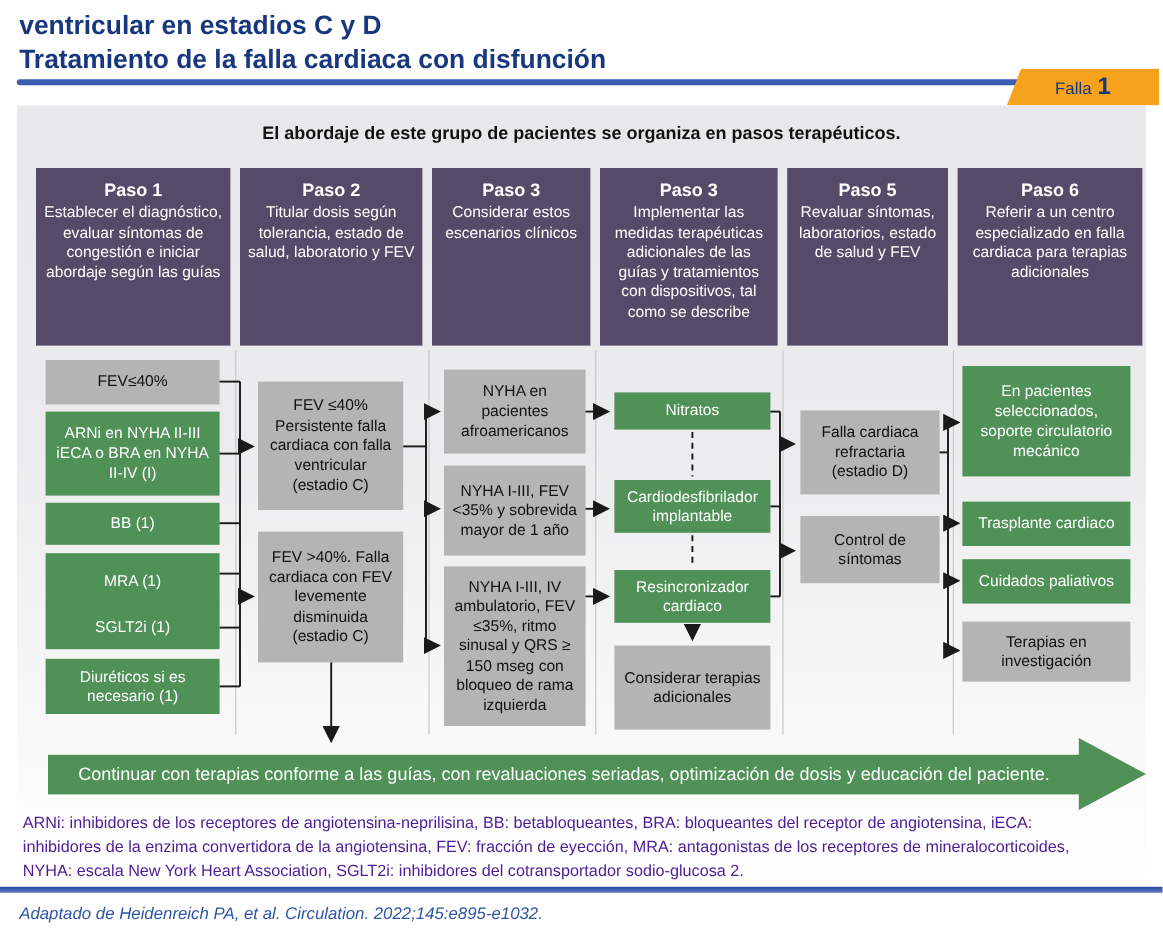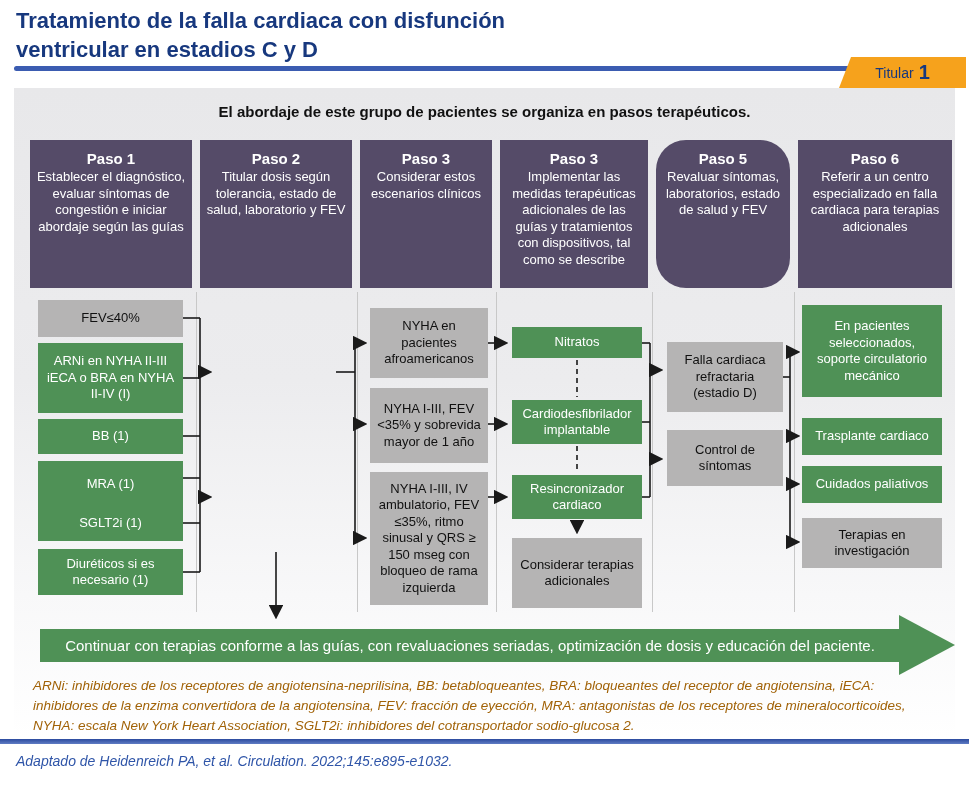--- a/index.html
+++ b/index.html
@@ -28,37 +28,37 @@
   .box{display:flex;align-items:center;justify-content:center;text-align:center;
        font-size:13px;line-height:16.5px;padding:2px 6px;}
   .box.green{background:var(--green);color:#fff;}
   .box.gray{background:var(--gray_box);color:#111;}
   #connectors{left:0;top:0;width:969px;height:787px;pointer-events:none;z-index:2;}
   #banner-rect{left:40px;top:629px;width:860px;height:33px;background:var(--green);
                display:flex;align-items:center;justify-content:center;color:#fff;
                font-size:15px;white-space:nowrap;z-index:1;}
   #banner-arrow{left:899px;top:615px;width:0;height:0;border-top:30px solid transparent;
                 border-bottom:30px solid transparent;border-left:56px solid var(--green);}
-  #footnote{left:33px;top:676px;width:880px;font-size:13.5px;font-style:italic;color:#a16207;line-height:20px;}
+  #footnote{left:19px;top:676px;width:880px;font-size:13.5px;color:#4c1d95;line-height:20px;}
   #bottom-rule{left:0;top:739px;width:969px;height:5px;
                background:linear-gradient(180deg,#2b4a9e,#5f7cc4);}
   #credit{left:16px;top:753px;width:700px;font-size:14px;font-style:italic;color:var(--credit_blue);}
 </style>
 </head>
 <body>
 
 <div id="page">
 
   <div class="abs" id="title">
+    <div>ventricular en estadios C y D</div>
     <div>Tratamiento de la falla cardiaca con disfunción</div>
-    <div>ventricular en estadios C y D</div>
   </div>
   <div class="abs" id="title-rule"></div>
   <div class="abs" id="badge">
-    <span class="lbl">Titular</span>
+    <span class="lbl">Falla</span>
     <span class="num">1</span>
   </div>
 
   <div class="abs" id="panel"></div>
   <div class="abs" id="intro">El abordaje de este grupo de pacientes se organiza en pasos terapéuticos.</div>
 
   <div class="abs hdr" style="left:30px;width:162px;">
     <div class="t">Paso 1</div>
     <div class="d">Establecer el diagnóstico, evaluar síntomas de congestión e iniciar abordaje según las guías</div>
   </div>
@@ -67,36 +67,38 @@
     <div class="d">Titular dosis según tolerancia, estado de salud, laboratorio y FEV</div>
   </div>
   <div class="abs hdr" style="left:360px;width:132px;">
     <div class="t">Paso 3</div>
     <div class="d">Considerar estos escenarios clínicos</div>
   </div>
   <div class="abs hdr" style="left:500px;width:148px;">
     <div class="t">Paso 3</div>
     <div class="d">Implementar las medidas terapéuticas adicionales de las guías y tratamientos con dispositivos, tal como se describe</div>
   </div>
-  <div class="abs hdr" style="left:656px;width:134px;border-radius:30px;">
+  <div class="abs hdr" style="left:656px;width:134px;">
     <div class="t">Paso 5</div>
     <div class="d">Revaluar síntomas, laboratorios, estado de salud y FEV</div>
   </div>
   <div class="abs hdr" style="left:798px;width:154px;">
     <div class="t">Paso 6</div>
     <div class="d">Referir a un centro especializado en falla cardiaca para terapias adicionales</div>
   </div>
 
   <div class="abs box gray" style="left:38px;top:300px;width:145px;height:37px;">FEV≤40%</div>
   <div class="abs box green" style="left:38px;top:343px;width:145px;height:70px;">ARNi en NYHA II-III iECA o BRA en NYHA II-IV (I)</div>
   <div class="abs box green" style="left:38px;top:419px;width:145px;height:35px;">BB (1)</div>
   <div class="abs box green" style="left:38px;top:461px;width:145px;height:46px;">MRA (1)</div>
   <div class="abs box green" style="left:38px;top:506px;width:145px;height:35px;">SGLT2i (1)</div>
   <div class="abs box green" style="left:38px;top:549px;width:145px;height:46px;">Diuréticos si es necesario (1)</div>
 
+  <div class="abs box gray" style="left:215px;top:318px;width:121px;height:107px;">FEV ≤40% Persistente falla cardiaca con falla ventricular (estadio C)</div>
+  <div class="abs box gray" style="left:215px;top:443px;width:121px;height:109px;">FEV &gt;40%. Falla cardiaca con FEV levemente disminuida (estadio C)</div>
 
   <div class="abs box gray" style="left:370px;top:308px;width:118px;height:70px;">NYHA en pacientes afroamericanos</div>
   <div class="abs box gray" style="left:370px;top:388px;width:118px;height:75px;">NYHA I-III, FEV &lt;35% y sobrevida mayor de 1 año</div>
   <div class="abs box gray" style="left:370px;top:472px;width:118px;height:133px;">NYHA I-III, IV ambulatorio, FEV ≤35%, ritmo sinusal y QRS ≥ 150 mseg con bloqueo de rama izquierda</div>
 
   <div class="abs box green" style="left:512px;top:327px;width:130px;height:31px;">Nitratos</div>
   <div class="abs box green" style="left:512px;top:400px;width:130px;height:44px;">Cardiodesfibrilador implantable</div>
   <div class="abs box green" style="left:512px;top:475px;width:130px;height:44px;">Resincronizador cardiaco</div>
   <div class="abs box gray" style="left:512px;top:538px;width:130px;height:70px;">Considerar terapias adicionales</div>
 

